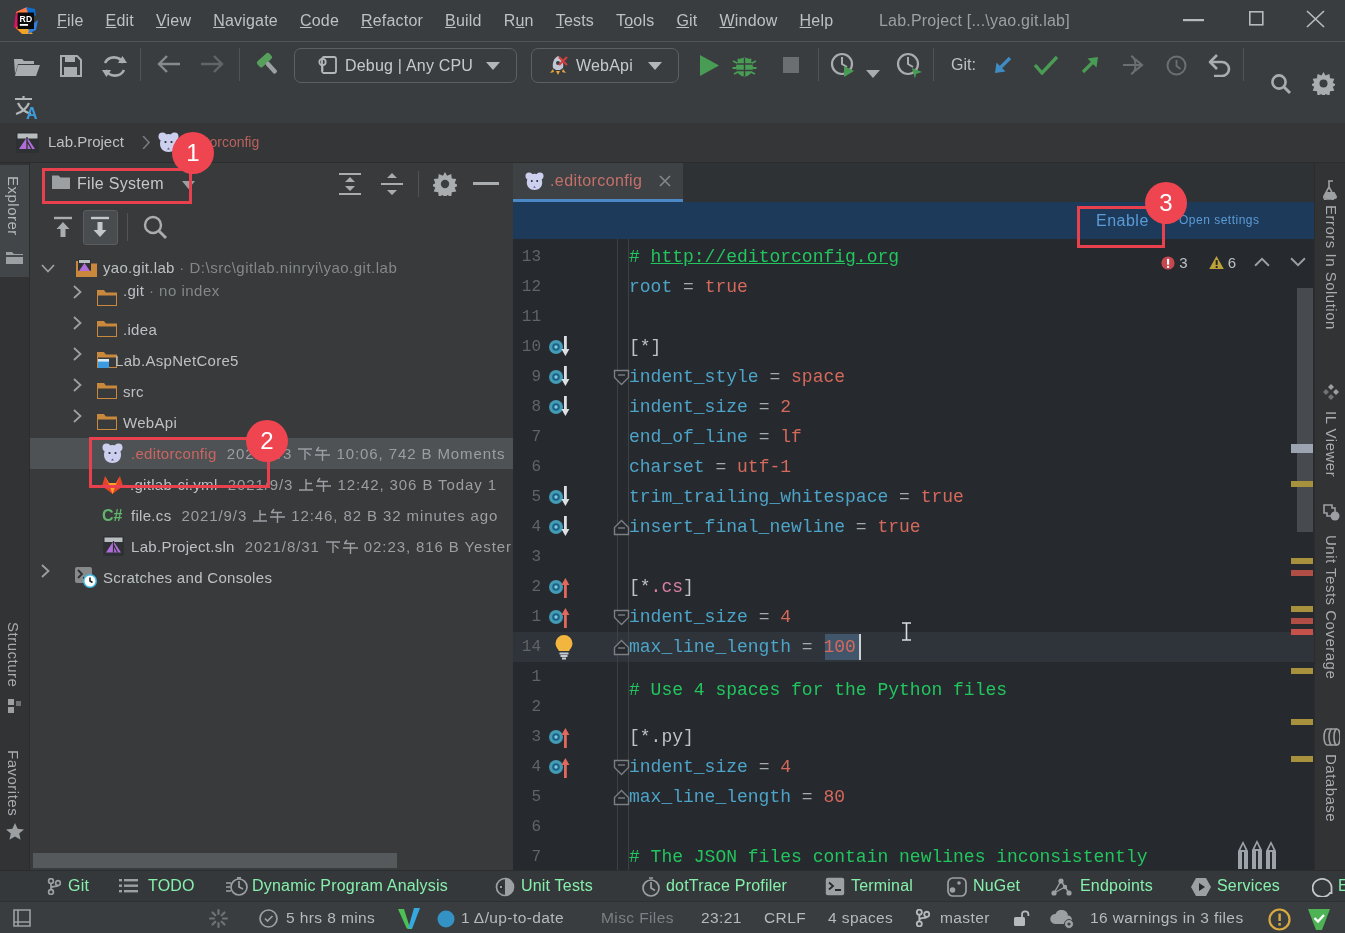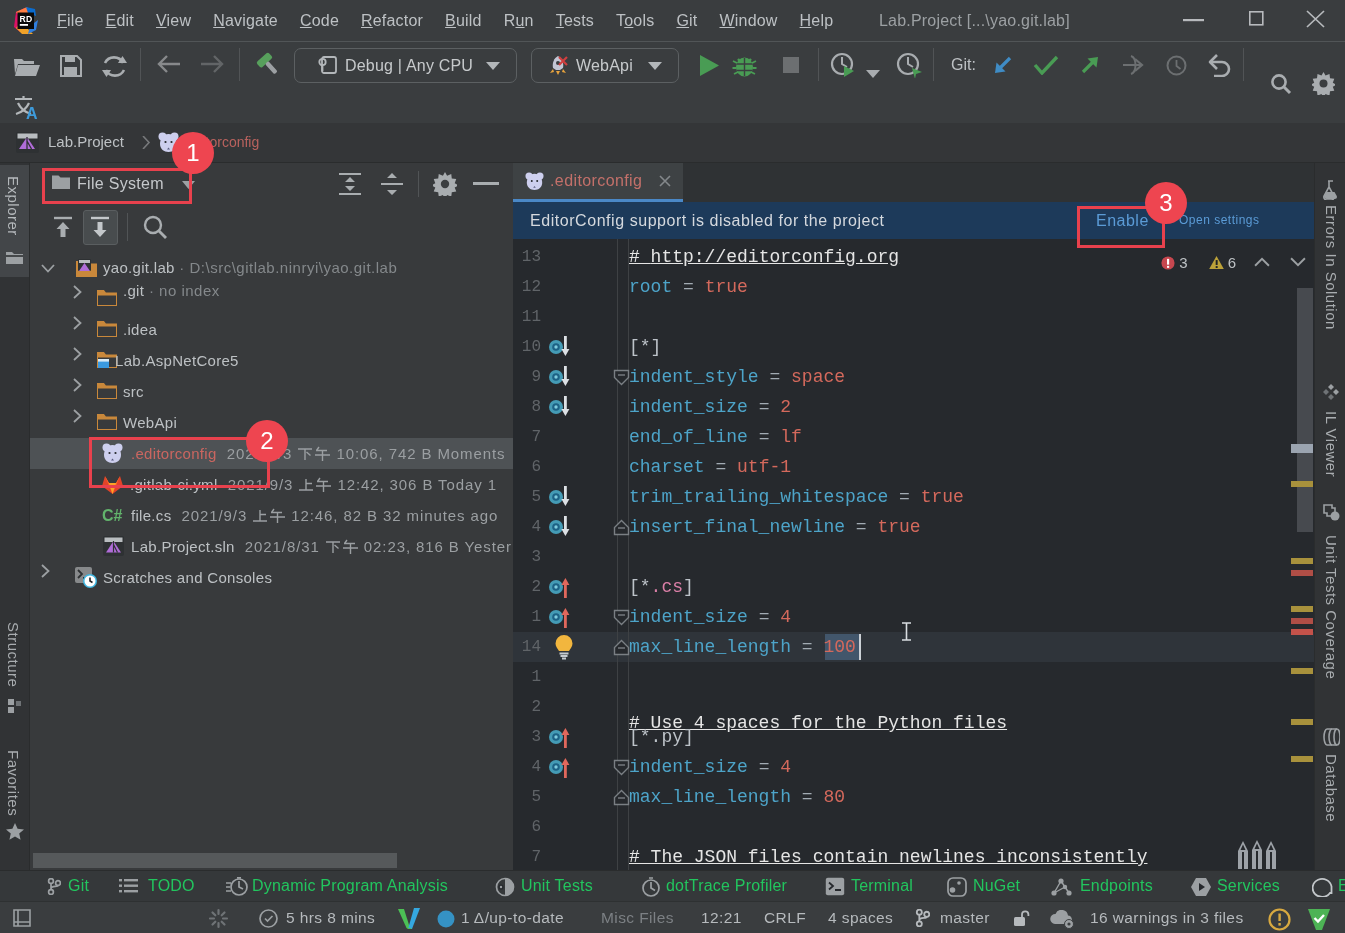--- a/index.html
+++ b/index.html
@@ -19,30 +19,30 @@
 .menu{color:#bdc1c4;font-size:16px;line-height:41px;}
 .mi{padding:0 11px;letter-spacing:0.2px;}
 .vtext{writing-mode:vertical-rl;color:#a9adb0;font-size:15px;letter-spacing:0.5px;}
 .combo{position:absolute;top:6px;height:33px;border:1px solid #5c6062;border-radius:7px;color:#c7cacc;font-size:16px;line-height:33px;letter-spacing:0.2px;}
 .sep{position:absolute;width:1px;background:#515456;}
 
 .cl{position:absolute;left:116px;height:30px;line-height:30px;font-family:"Liberation Mono",monospace;font-size:18px;white-space:pre;color:#a2abb3;}
 .ln{position:absolute;width:44px;text-align:right;height:30px;line-height:30px;font-family:"Liberation Mono",monospace;font-size:16px;color:#606468;}
 .k{color:#4da4c9;}
 .v{color:#d4695c;}
-.c{color:#e5e5e5;text-decoration:underline;}
+.c{color:#22c55e;}
 .w{color:#bdc3c9;}
 .pk{color:#db7fa7;}
 .red-box{position:absolute;border:3px solid #e8414d;}
 .red-dot{position:absolute;width:42px;height:42px;border-radius:50%;background:#ee4550;color:#fff;
  font-size:24px;text-align:center;line-height:42px;}
 .tree-row{position:absolute;left:0;width:483px;height:31px;color:#bdc1c4;font-size:15px;line-height:31px;white-space:pre;letter-spacing:0.3px;overflow:hidden;}
 .dim{color:#9b9fa2;letter-spacing:0.9px;}
 .dim2{color:#84888b;letter-spacing:0.5px;}
-.botitem{position:absolute;color:#22c55e;font-size:16px;line-height:30px;white-space:nowrap;letter-spacing:0.2px;text-align:right;}
+.botitem{position:absolute;color:#86efac;font-size:16px;line-height:30px;white-space:nowrap;letter-spacing:0.2px;text-align:right;}
 .stitem{position:absolute;color:#b6babd;font-size:15.5px;line-height:31px;white-space:nowrap;letter-spacing:0.4px;}
 </style>
 </head>
 <body>
 <div id="app">
   <div id="titlebar" class="abs">
     <svg class="abs" style="left:13px;top:7px" width="25" height="28" viewBox="0 0 25 28">
       <polygon points="1,20 3,5 12,1 7,25" fill="#dd1265"></polygon>
       <polygon points="3,5 14,0 17,5 8,11" fill="#fe7f45"></polygon>
       <polygon points="13,0 22,2 23,9 15,6" fill="#0b6ccf"></polygon>
@@ -384,21 +384,20 @@
       <circle cx="7.5" cy="10" r="1.1" fill="#26292d"></circle>
         <circle cx="13.5" cy="10" r="1.1" fill="#26292d"></circle>
       <path d="M10.5 15.5 l-1.5 2 h3 z" fill="#5a5d80"></path>
     </svg>
     <div class="abs" style="left:37px;top:0;height:36px;line-height:36px;color:#c3706a;font-size:16px;letter-spacing:0.4px">.editorconfig</div>
     <svg class="abs" style="left:146px;top:12px" width="12" height="12" viewBox="0 0 12 12">
         <path d="M1 1 L11 11 M11 1 L1 11" stroke="#84888b" stroke-width="1.6"></path>
       </svg>
 
     <div class="abs" style="left:0;top:39px;width:801px;height:37px;background:#1d3a5a"></div>
-    <div class="abs" style="left:17px;top:39px;height:37px;line-height:37px;color:#d5d9de;font-size:16px;letter-spacing:0.55px">EditorConfig support is disabled for the project</div>
     <div class="abs" style="left:583px;top:39px;height:37px;line-height:37px;color:#5b9bd6;font-size:16px;letter-spacing:0.5px">Enable</div>
     <div class="abs" style="left:666px;top:39px;height:37px;line-height:37px;color:#5b9bd6;font-size:12px;letter-spacing:0.5px">Open settings</div>
 
     <div class="abs" style="left:0;top:469px;width:801px;height:30px;background:#2f343a"></div>
     <div class="abs" style="left:312px;top:471px;width:34px;height:26px;background:#42566b"></div>
     <div class="abs" style="left:346px;top:471px;width:2px;height:26px;background:#ccd1d6"></div>
 
     <div class="abs" style="left:104px;top:76px;width:1px;height:631px;background:#3e4144"></div>
     <div class="abs" style="left:115px;top:76px;width:1px;height:631px;background:#3e4144"></div>
     <div id="code">
@@ -492,21 +491,21 @@
 <path d="M11 0 a8.5 8.5 0 0 1 8.5 8.5 c0 3.5 -2.5 5.5 -3.5 7.5 h-10 c-1 -2 -3.5 -4 -3.5 -7.5 A8.5 8.5 0 0 1 11 0 z" fill="#f2b63e"></path>
 <path d="M6.5 18.5 h9 M7.5 21 h7 M9 23.5 h4" stroke="#c6cbd0" stroke-width="1.8"></path>
         </svg>
 <svg class="abs" style="left:100px;top:476px" width="17" height="17" viewBox="0 0 17 17">
 <path d="M8.5 1.5 l7 7 v7 h-14 v-7 z" fill="#26292d" stroke="#7a7f84" stroke-width="1.4"></path>
           <path d="M5 9 h7" stroke="#7a7f84" stroke-width="1.4"></path>
         </svg>
 <div class="cl" style="top:469px"><span class="k">max_line_length</span> = <span class="v">100</span></div>
 <div class="ln" style="left:-16px;top:499px">1</div>
 <div class="ln" style="left:-16px;top:529px">2</div>
-<div class="cl" style="top:545px"><span class="c"># Use 4 spaces for the Python files</span></div>
+<div class="cl" style="top:512px"><span class="c"># Use 4 spaces for the Python files</span></div>
 <div class="ln" style="left:-16px;top:559px">3</div>
 <svg class="abs" style="left:34px;top:562px" width="28" height="24" viewBox="0 0 28 24">
 <circle cx="9" cy="12" r="7" fill="#449bb5"></circle>
           <circle cx="9" cy="12" r="3.8" fill="#1d6285"></circle>
           <circle cx="9" cy="12" r="1.7" fill="#7ecbdd"></circle>
 <rect x="17" y="9" width="2.8" height="14" fill="#e0685c"></rect>
           <polygon points="14.4,10 22.4,10 18.4,3" fill="#e0685c"></polygon>
         </svg>
 <div class="cl" style="top:559px"><span class="w">[*.py]</span></div>
 <div class="ln" style="left:-16px;top:589px">4</div>
@@ -689,21 +688,21 @@
     <svg class="abs" style="left:397px;top:6px" width="24" height="21" viewBox="0 0 24 21">
       <polygon points="1,1 7,1 13,20 9.5,20" fill="#4cc055"></polygon>
       <polygon points="17,0 23,0 15,21 11,21" fill="#35a8e0"></polygon>
       <polygon points="11,21 15,21 13,20 9.5,20" fill="#4cc055"></polygon>
     </svg>
     <svg class="abs" style="left:437px;top:8px" width="18" height="18" viewBox="0 0 18 18">
         <circle cx="9" cy="9" r="8.5" fill="#3592c4"></circle>
       </svg>
     <div class="stitem" style="left:461px">1 Δ/up-to-date</div>
     <div class="stitem" style="left:601px;color:#7c8084">Misc Files</div>
-    <div class="stitem" style="left:701px">12:21</div>
+    <div class="stitem" style="left:701px">23:21</div>
     <div class="stitem" style="left:764px">CRLF</div>
     <div class="stitem" style="left:828px">4 spaces</div>
     <svg class="abs" style="left:915px;top:7px" width="15" height="18" viewBox="0 0 14 17">
       <circle cx="4" cy="3" r="2.4" fill="none" stroke="#b6babd" stroke-width="1.7"></circle>
         <circle cx="11" cy="5" r="2.4" fill="none" stroke="#b6babd" stroke-width="1.7"></circle>
       <path d="M4 5.5 v6 M4 11 c0 -4 7 -1.5 7 -3.5" fill="none" stroke="#b6babd" stroke-width="1.7"></path>
         <circle cx="4" cy="14" r="2.4" fill="none" stroke="#b6babd" stroke-width="1.7"></circle>
     </svg>
     <div class="stitem" style="left:940px">master</div>
     <svg class="abs" style="left:1012px;top:8px" width="18" height="17" viewBox="0 0 18 17">

